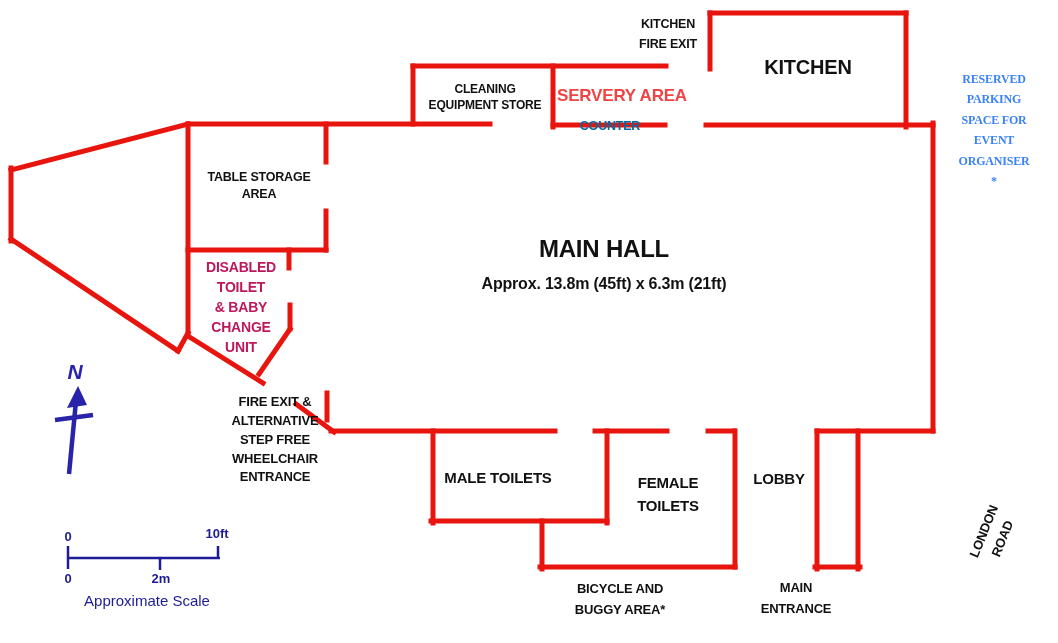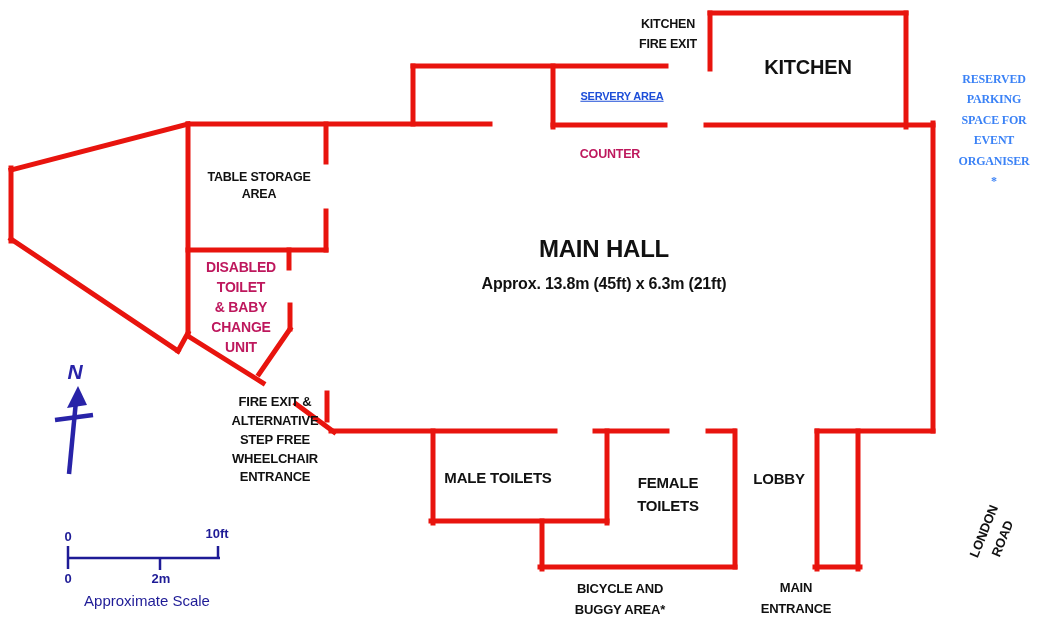--- a/index.html
+++ b/index.html
@@ -118,22 +118,24 @@
   <div class="scale-text" style="left:68px;top:536px;color:#1e1b96;" data-name="scale-imperial-zero">0</div>
   <div class="scale-text" style="left:217px;top:533px;color:#1e1b96;" data-name="scale-imperial-max">10ft</div>
   <div class="scale-text" style="left:68px;top:578px;color:#1e1b96;" data-name="scale-metric-zero">0</div>
   <div class="scale-text" style="left:161px;top:578px;color:#1e1b96;" data-name="scale-metric-max">2m</div>
   <div class="scale-caption" style="left:147px;top:600px;color:#1e1b96;" data-name="scale-caption">Approximate Scale</div>
 
   <div id="labels-layer" data-name="labels-layer">
       <div class="plan-label" data-name="label-kitchen-fire-exit" style="left: 668px; top: 34px; font-size: 12.5px; color: rgb(17, 17, 17);">KITCHEN
 FIRE EXIT</div>
       <div class="plan-label" data-name="label-kitchen-room" style="left: 808px; top: 67px; font-size: 20px; color: rgb(17, 17, 17);">KITCHEN</div>
-      <div class="plan-label" data-name="label-servery-area" style="left: 622px; top: 96px; font-size: 11px; color: #1d4ed8; text-decoration: underline;">SERVERY AREA</div>
-      <div class="plan-label" data-name="label-counter" style="left: 610px; top: 154px; font-size: 12.5px; color: #be185d;">COUNTER</div>
+      <div class="plan-label" data-name="label-cleaning-equipment-store" style="left: 485px; top: 97px; font-size: 12px; color: rgb(17, 17, 17);">CLEANING
+EQUIPMENT STORE</div>
+      <div class="plan-label" data-name="label-servery-area" style="left: 622px; top: 96px; font-size: 17px; color: #ef4444;">SERVERY AREA</div>
+      <div class="plan-label" data-name="label-counter" style="left: 610px; top: 126px; font-size: 12.5px; color: #0369a1;">COUNTER</div>
       <div class="plan-label" data-name="label-reserved-parking" style="left: 994px; top: 130px; font-size: 12px; color: #3b82f6; font-family: Liberation Serif, serif;">RESERVED
 PARKING
 SPACE FOR
 EVENT
 ORGANISER *</div>
       <div class="plan-label" data-name="label-table-storage-area" style="left: 259px; top: 186px; font-size: 12.5px; color: rgb(17, 17, 17);">TABLE STORAGE
 AREA</div>
       <div class="plan-label" data-name="label-main-hall" style="left: 604px; top: 249px; font-size: 24px; color: rgb(17, 17, 17);">MAIN HALL</div>
       <div class="plan-label" data-name="label-main-hall-dimensions" style="left: 604px; top: 284px; font-size: 16px; color: rgb(17, 17, 17);">Approx.  13.8m (45ft) x 6.3m (21ft)</div>
       <div class="plan-label" data-name="label-disabled-toilet" style="left: 241px; top: 308px; font-size: 14px; color: #be185d;">DISABLED

